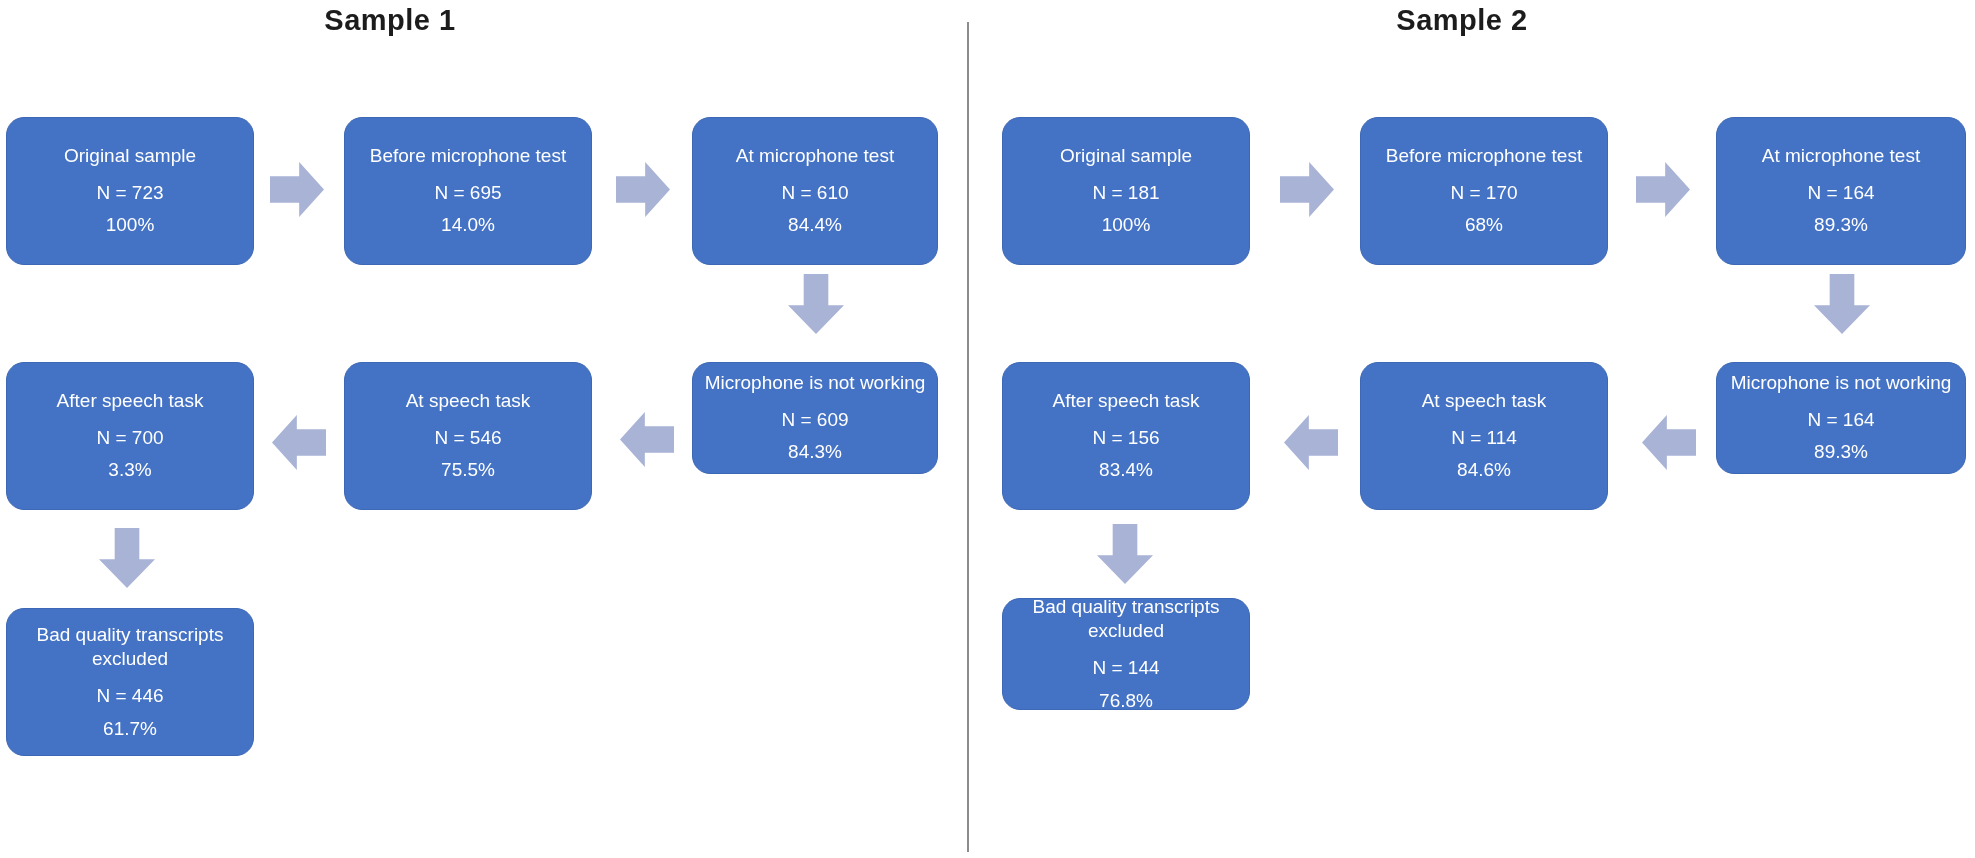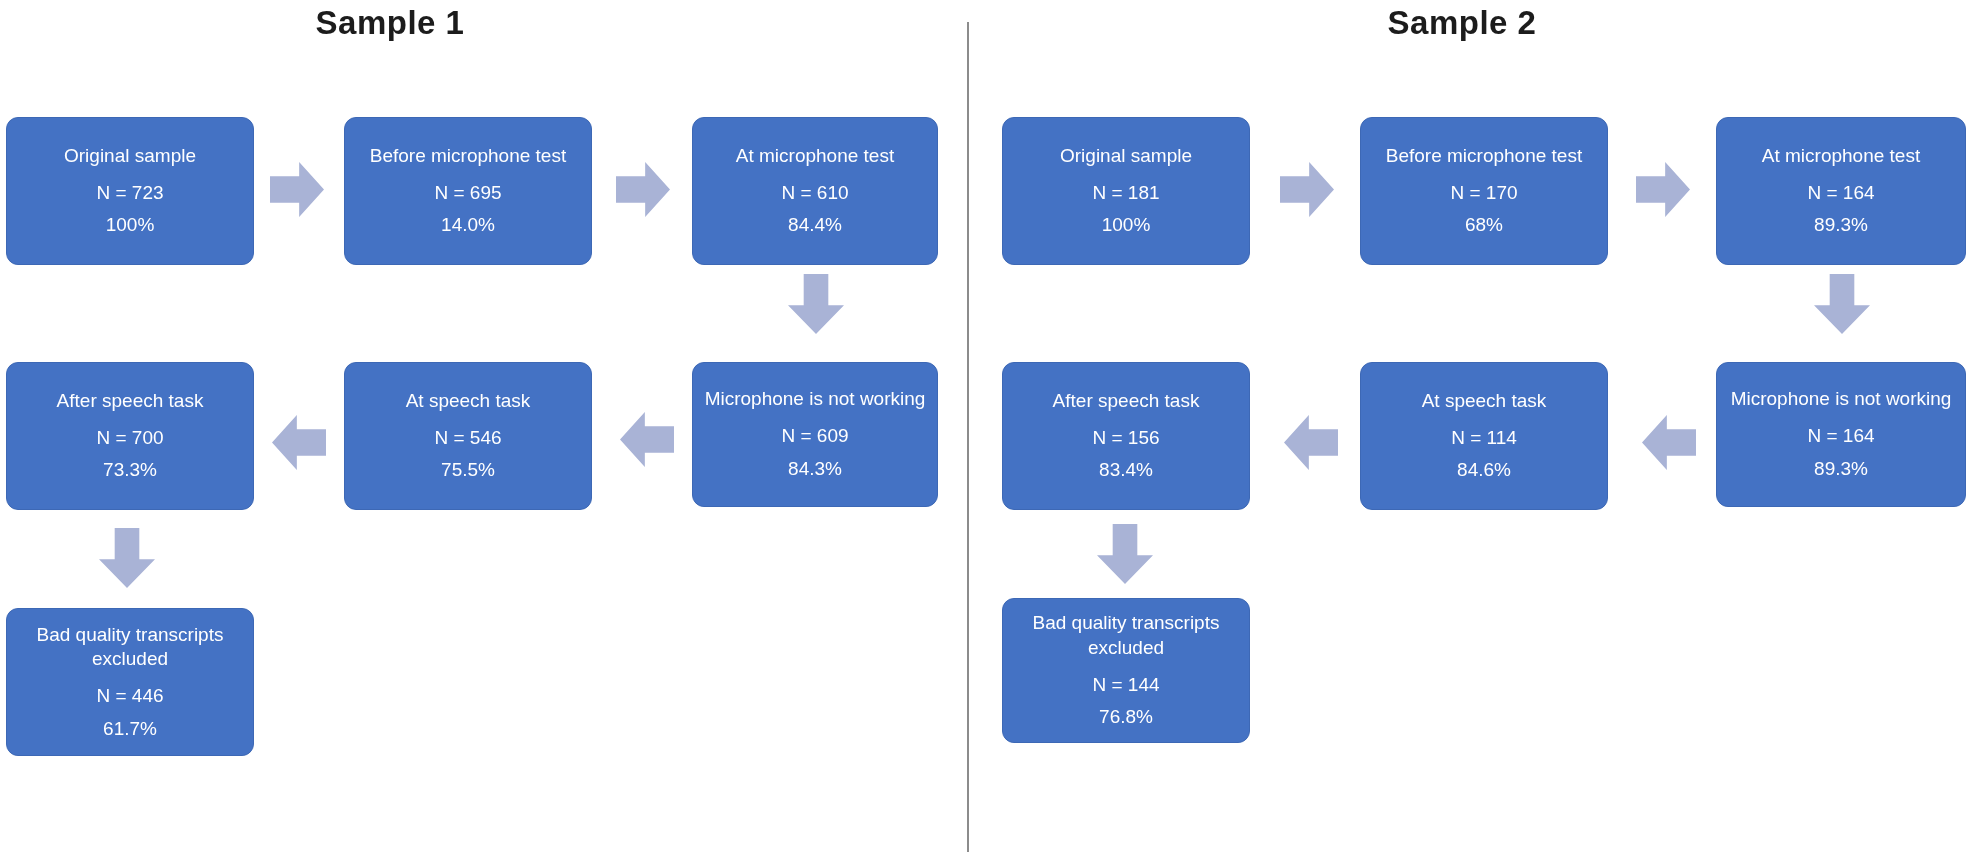--- a/index.html
+++ b/index.html
@@ -2,31 +2,31 @@
 <html><head>
 <meta charset="utf-8">
 <style>
   html,body{margin:0;padding:0;}
   body{
     width:1975px;height:858px;position:relative;background:#ffffff;
     font-family:"Liberation Sans", sans-serif;overflow:hidden;
   }
   .title{
     position:absolute;top:4px;width:240px;text-align:center;
-    font-size:33px;font-weight:600;color:#1c1c1c;letter-spacing:.5px;
+    font-size:29px;font-weight:600;color:#1c1c1c;letter-spacing:.5px;
   }
   .box{
     position:absolute;width:248px;height:148px;box-sizing:border-box;
-    background:#4472c4;border:1px solid #3d68b5;border-radius:12px;
+    background:#4472c4;border:1px solid #3d68b5;border-radius:18px;
     display:flex;flex-direction:column;align-items:center;justify-content:center;
     gap:8px;padding:8px 10px;color:#ffffff;text-align:center;
     font-size:19px;line-height:1.3;
   }
   .box .lbl{margin-bottom:4px;}
-  .box.short{height:145px;}
+  .box.short{height:112px;}
   .arrow{position:absolute;background:#a9b3d6;}
   .arrow.right{
     width:54px;height:55px;
     clip-path:polygon(0 26%,54% 26%,54% 0,100% 50%,54% 100%,54% 74%,0 74%);
   }
   .arrow.left{
     width:54px;height:55px;
     clip-path:polygon(100% 26%,46% 26%,46% 0,0 50%,46% 100%,46% 74%,100% 74%);
   }
   .arrow.down{
@@ -78,21 +78,21 @@
   <div class="lbl">At speech task</div>
   <div class="nval">N = 546</div>
   <div class="pval">75.5%</div>
 </div>
 
 <div class="arrow left" style="left:272px;top:415px;"></div>
 
 <div class="box" style="left:6px;top:362px;">
   <div class="lbl">After speech task</div>
   <div class="nval">N = 700</div>
-  <div class="pval">73.3%</div>
+  <div class="pval">3.3%</div>
 </div>
 
 <div class="arrow down" style="left:99px;top:528px;"></div>
 
 <div class="box" style="left:6px;top:608px;">
   <div class="lbl">Bad quality transcripts excluded</div>
   <div class="nval">N = 446</div>
   <div class="pval">61.7%</div>
 </div>
 

